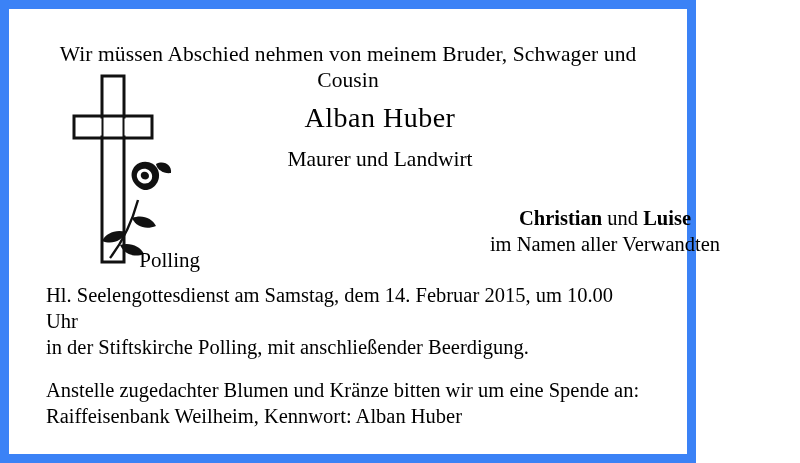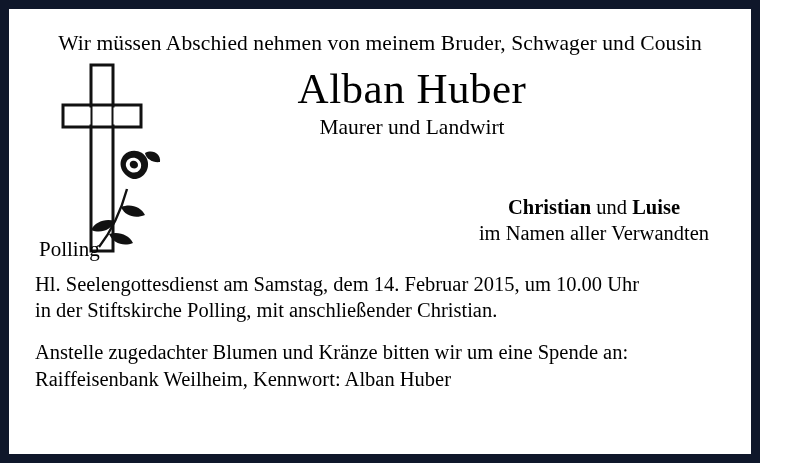--- a/index.html
+++ b/index.html
@@ -10,25 +10,25 @@
   body {
     width: 800px;
     height: 463px;
     font-family: "Liberation Serif", serif;
     color: #000000;
     overflow: hidden;
   }
   .obituary {
     position: relative;
     box-sizing: border-box;
-    width: 760px;
+    width: 696px;
     height: 463px;
-    border: 9px solid #0f172a;
+    border: 9px solid #3b82f6;
     background: #ffffff;
-    padding: 0;
+    padding: 11px;
   }
   .inner {
     position: relative;
     width: 100%;
     height: 100%;
     box-sizing: border-box;
     padding: 22px 26px 12px 26px;
   }
 
   
@@ -39,23 +39,23 @@
     margin: 0 0 4px 0;
     line-height: 1.2;
   }
 
   
   .name-block {
     text-align: center;
     margin-left: 64px;
   }
   .deceased-name {
-    font-size: 43px;
+    font-size: 28px;
     line-height: 1.12;
-    margin: 8px 0 2px 0;
+    margin: 8px 0 14px 0;
     letter-spacing: 0.5px;
   }
   .profession {
     font-size: 21.5px;
     margin: 0 0 2px 0;
     text-align: center;
   }
   .dates {
     font-size: 21.5px;
     margin: 6px 0 0 0;
@@ -75,21 +75,21 @@
     height: 200px;
   }
   .cross-wrap svg {
     display: block;
   }
   .cross-caption {
     position: absolute;
     left: 30px;
     top: 228px;
     width: 150px;
-    text-align: left;
+    text-align: right;
     font-size: 21px;
   }
 
   
   .mourners {
     position: absolute;
     left: 430px;
     top: 185px;
     text-align: center;
     font-size: 20.5px;
@@ -172,21 +172,21 @@
     <div class="mourners">
       <div>
         <b>Christian</b><span> und </span><b>Luise</b>
       </div>
       <div>im Namen aller Verwandten</div>
     </div>
 
     <div class="body-text">
       <div class="para tight">
         <span class="ln">Hl. Seelengottesdienst am Samstag, dem 14. Februar 2015, um 10.00 Uhr</span>
-        <span class="ln">in der Stiftskirche Polling, mit anschließender Christian.</span>
+        <span class="ln">in der Stiftskirche Polling, mit anschließender Beerdigung.</span>
       </div>
       <div class="para last">
         <span class="ln">Anstelle zugedachter Blumen und Kränze bitten wir um eine Spende an:</span>
         <span class="ln">Raiffeisenbank Weilheim, Kennwort: Alban Huber</span>
       </div>
     </div>
 
   </div>
 </div>
 

